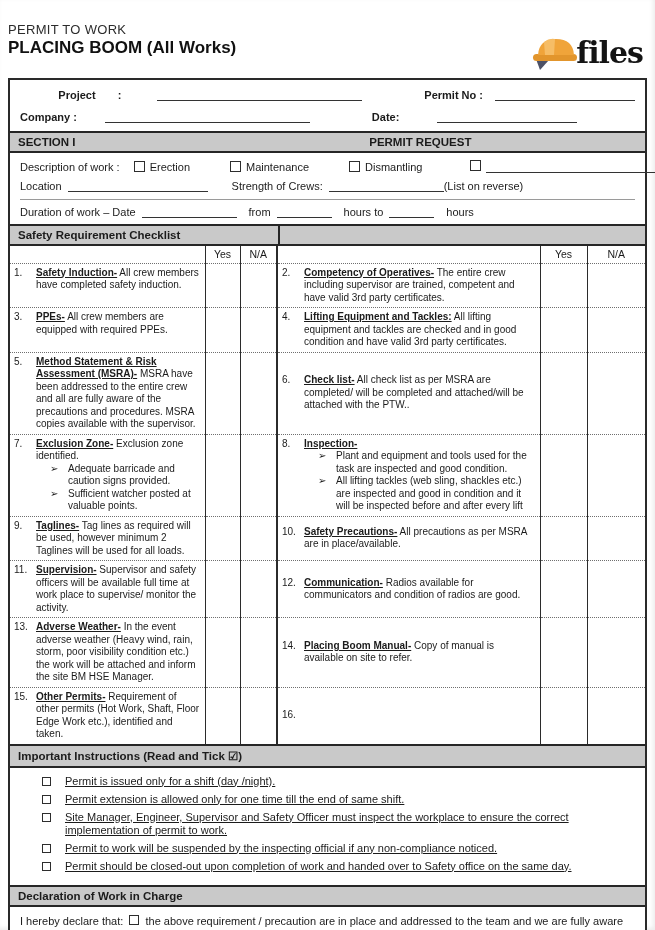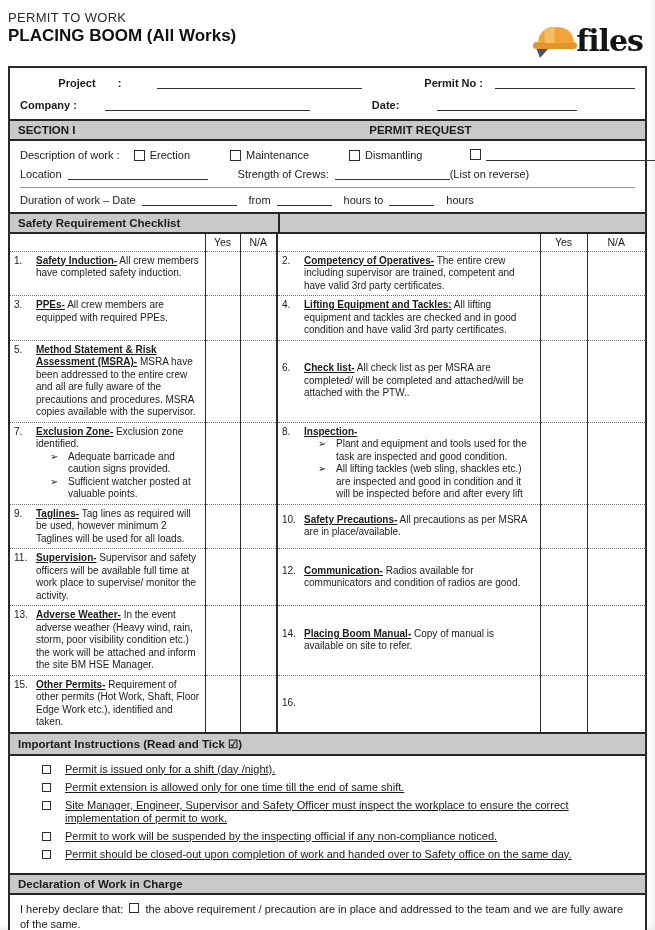--- a/index.html
+++ b/index.html
@@ -3,21 +3,21 @@
 <meta charset="utf-8">
 <style>
   html,body{margin:0;padding:0;background:#fff;}
   .page{
     position:relative;width:655px;height:930px;box-sizing:border-box;
     background:#fff;font-family:"Liberation Sans",sans-serif;color:#1b1b1b;
     padding:10px 8px 0 8px;overflow:hidden;
     box-shadow:inset -2px -2px 4px rgba(0,0,0,0.08);
   }
   
-  .doc-header{display:flex;justify-content:space-between;align-items:flex-start;height:56px;}
+  .doc-header{display:flex;justify-content:space-between;align-items:flex-start;height:56px;margin-top:12px;}
   .pretitle{font-size:13px;color:#2c2c2c;letter-spacing:.3px;}
   .doc-title{font-size:17px;font-weight:bold;color:#111;margin-top:1px;}
   .logo{display:flex;align-items:center;margin:6px 4px 0 0;}
   .logo-text{font-family:"DejaVu Serif",serif;font-weight:bold;font-size:30px;color:#141414;margin-left:-6px;letter-spacing:-1px;}
   
   .form-box{border:2px solid #2a2a2a;background:#fff;}
   
   .info-grid{padding:6px 10px 8px 10px;font-size:11px;font-weight:bold;}
   .info-row{display:flex;align-items:flex-end;margin-top:9px;}
   .info-row:first-child{margin-top:2px;justify-content:flex-end;}
@@ -27,21 +27,21 @@
   
   .bar{position:relative;background:#c9c9c9;border-top:2px solid #262626;border-bottom:2px solid #262626;
        font-size:11.5px;font-weight:bold;padding:3px 8px;display:flex;align-items:center;}
   .bar .vdiv{position:absolute;top:0;bottom:0;left:268px;width:2px;background:#262626;}
   .bar-center{flex:1;text-align:center;}
   
   .request{font-size:11px;padding:5px 10px 6px 10px;}
   .req-line{display:flex;align-items:flex-end;margin-top:6px;flex-wrap:nowrap;}
   .req-line:first-child{margin-top:2px;}
   .cb{display:inline-block;width:9px;height:9px;border:1.3px solid #2d2d2d;margin-right:5px;flex:none;}
-  .opt{display:flex;align-items:center;}
+  .opt{display:flex;}
   .durline{border-top:1px solid #9a9a9a;padding-top:5px;margin-top:7px;}
   
   table.checklist{width:100%;border-collapse:collapse;table-layout:fixed;font-size:10px;line-height:12.5px;}
   table.checklist td{border-left:1.4px solid #2b2b2b;border-top:1.3px dotted #6f6f6f;
        padding:3px 4px;vertical-align:top;box-sizing:border-box;overflow:hidden;}
   table.checklist tr td:first-child{border-left:none;}
   table.checklist td.rtext{border-left-width:2px;vertical-align:middle;}
   table.checklist thead td{border-top:none;text-align:center;font-size:10.5px;padding:2px;}
   .item{display:flex;}
   .item .num{flex:none;width:22px;}
@@ -51,21 +51,21 @@
   .blt .arr{flex:none;width:18px;}
   
   .instructions{font-size:11px;padding:7px 10px 7px 10px;line-height:13px;text-decoration:underline;}
   .instr-row{display:flex;align-items:flex-start;margin-bottom:5px;}
   .instr-row .cb{margin-top:2px;margin-left:22px;margin-right:14px;width:7px;height:7px;}
   
   .declaration{font-size:11px;padding:7px 10px 2px 10px;line-height:15px;}
   .cb-inline{display:inline-block;width:8px;height:8px;border:1.2px solid #2d2d2d;margin:0 3px;}
   .w200{width:200px;} .w140{width:140px;} .w115{width:115px;} .w95{width:95px;}
   .w55{width:55px;} .w45{width:45px;} .grow{flex:1;max-width:205px;}
-  .gap30{margin-left:30px;text-align:center;} .gap12{margin-left:12px;} .gap6{margin-left:6px;}
+  .gap30{margin-left:24px;text-align:center;} .gap12{margin-left:12px;} .gap6{margin-left:6px;}
 </style>
 </head>
 <body>
 
 <div class="page">
 
   <div class="doc-header">
     <div>
       <div class="pretitle">PERMIT TO WORK</div>
       <div class="doc-title">PLACING BOOM (All Works)</div>

